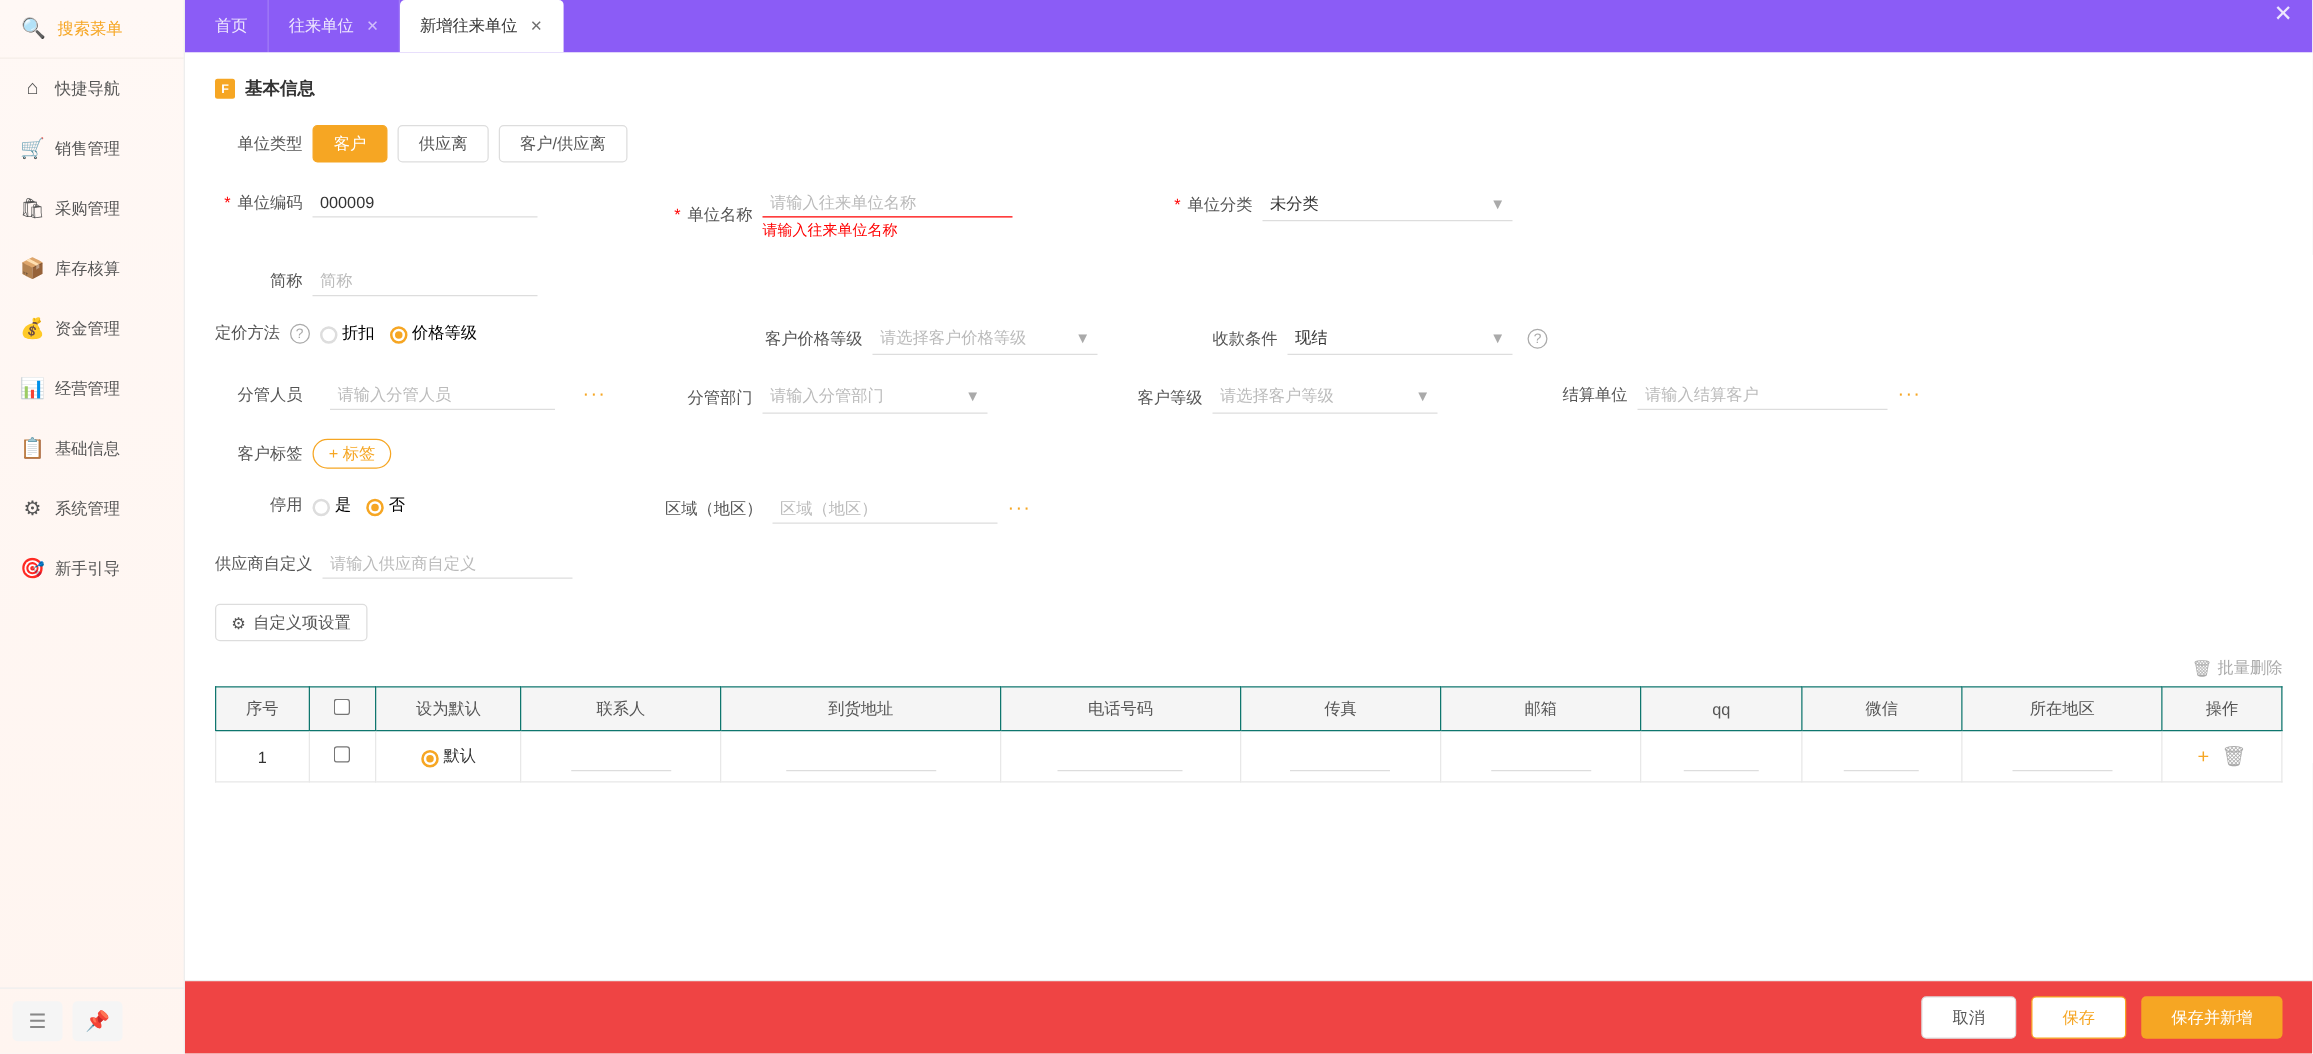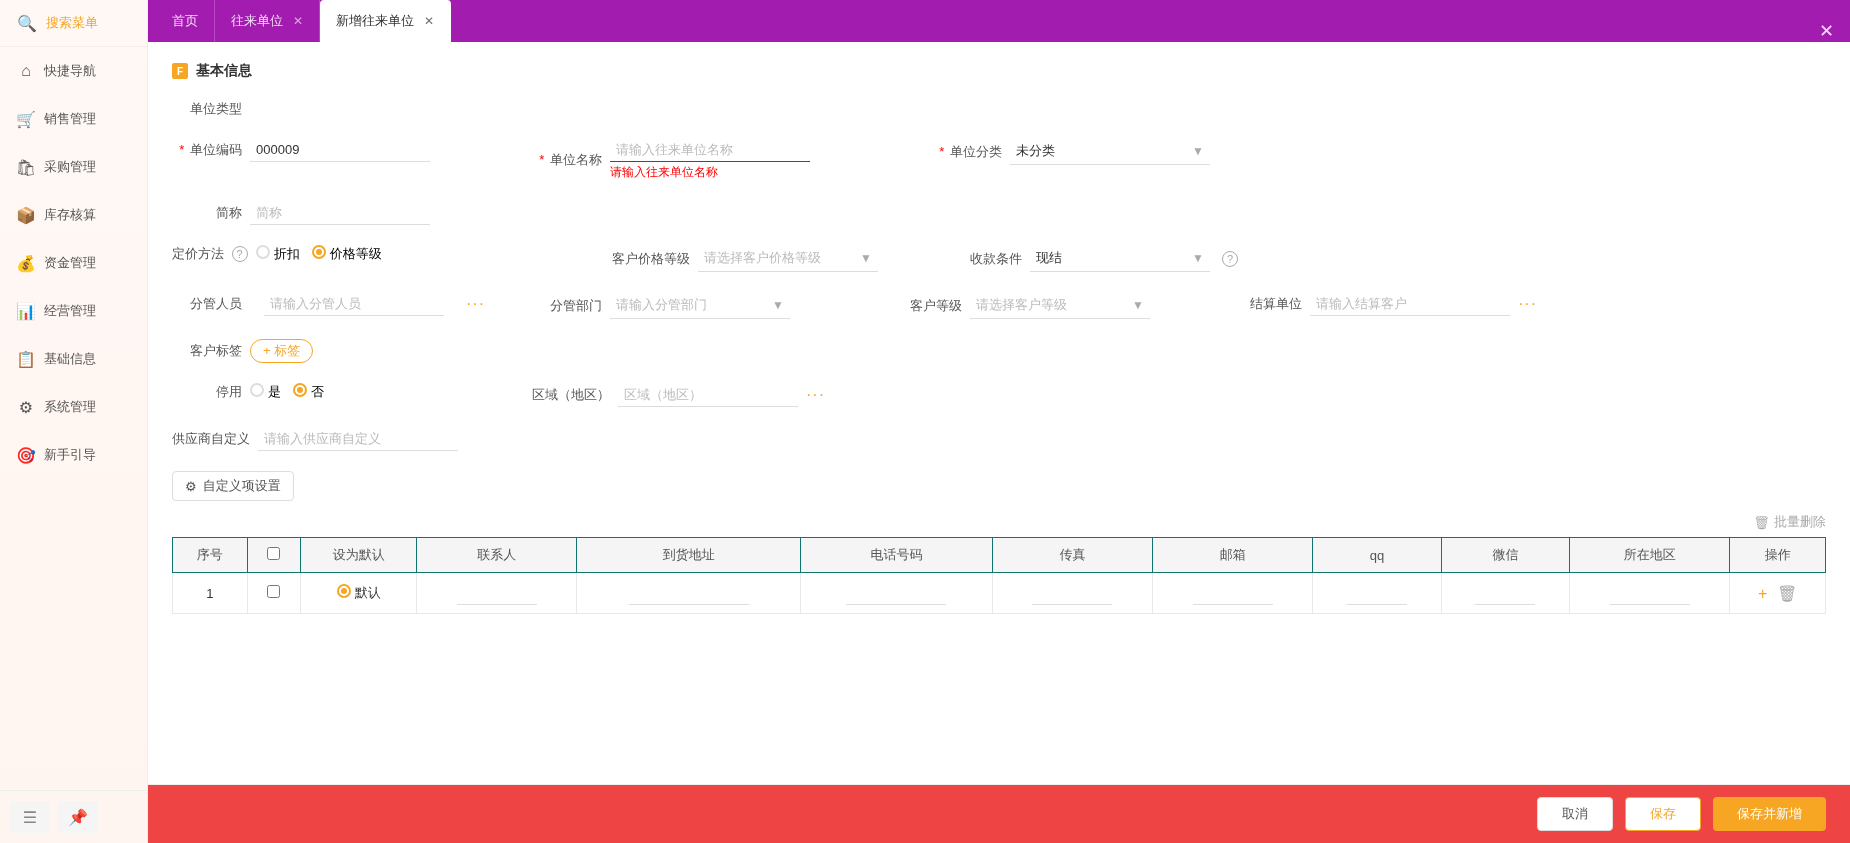--- a/index.html
+++ b/index.html
@@ -42,23 +42,23 @@
     
     .main {
       flex: 1;
       display: flex;
       flex-direction: column;
       overflow: hidden;
     }
 
     
     .tabs-bar {
-      background: #a21caf;
-      display: flex;
-      align-items: flex-end;
+      background: #8b5cf6;
+      display: flex;
+      align-items: flex-start;
       height: 42px;
       padding: 0 8px;
       gap: 0;
     }
     .tab {
       display: flex;
       align-items: center;
       gap: 6px;
       padding: 0 16px;
       height: 42px;
@@ -166,21 +166,21 @@
       cursor: pointer;
       color: #333;
       gap: 15px;
     }
     .form-select .placeholder { color: #bbb; flex: 1; }
     .form-select .value { flex: 1; }
     .chevron { color: #aaa; font-size: 12px; }
 
     
     .radio-group { display: flex; align-items: center; gap: 12px; }
-    .radio-item { display: flex; align-items: flex-start; gap: 4px; cursor: pointer; }
+    .radio-item { display: flex; align-items: flex-end; gap: 4px; cursor: pointer; }
     .radio-circle {
       width: 14px; height: 14px;
       border-radius: 50%;
       border: 2px solid #ddd;
       display: flex; align-items: center; justify-content: center;
     }
     .radio-circle.checked { border-color: #f6a623; }
     .radio-circle.checked::after {
       content: '';
       width: 6px; height: 6px;
@@ -383,20 +383,25 @@
   <div class="content">
 
     <div class="section-header">
       <div class="section-icon">F</div>
       <span class="section-title">基本信息</span>
     </div>
 
     <div class="form-row">
       <div class="form-field">
         <span class="form-label">单位类型</span>
+        <div class="unit-type-group">
+          <button class="unit-btn active">客户</button>
+          <button class="unit-btn">供应离</button>
+          <button class="unit-btn">客户/供应离</button>
+        </div>
       </div>
     </div>
 
     <div class="form-row">
 
       <div class="form-field" style="max-width: 340px;">
         <span class="form-label">
           <span class="required-star">*</span>
           <span>单位编码</span>
         </span>

